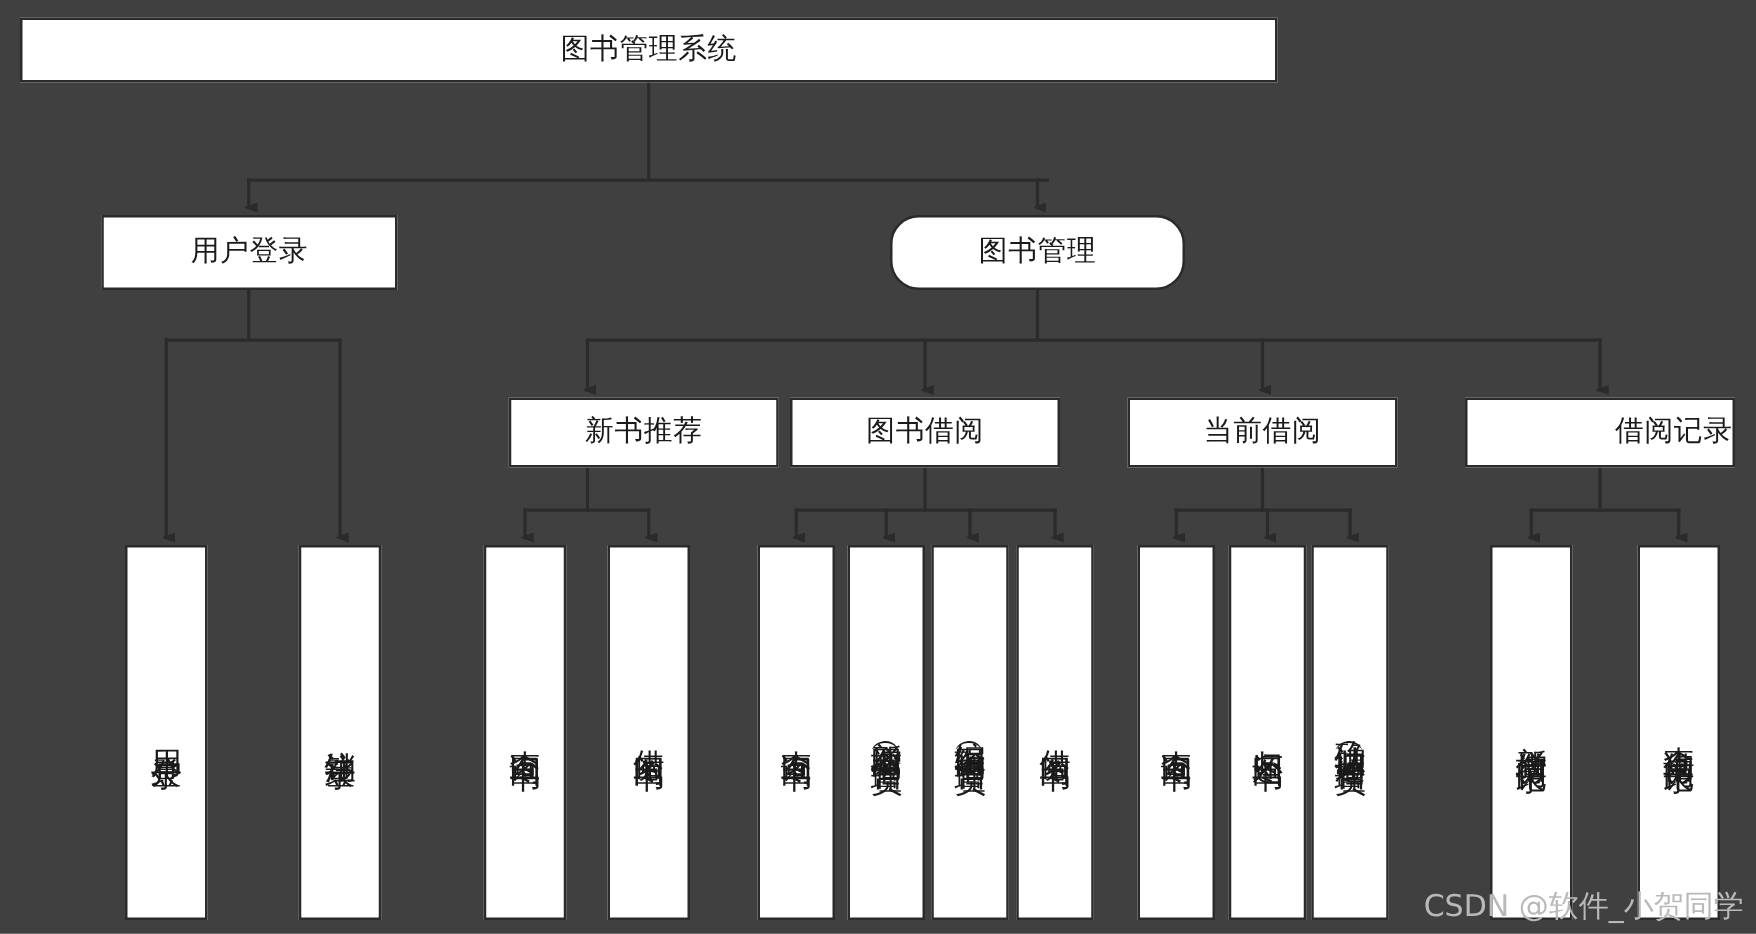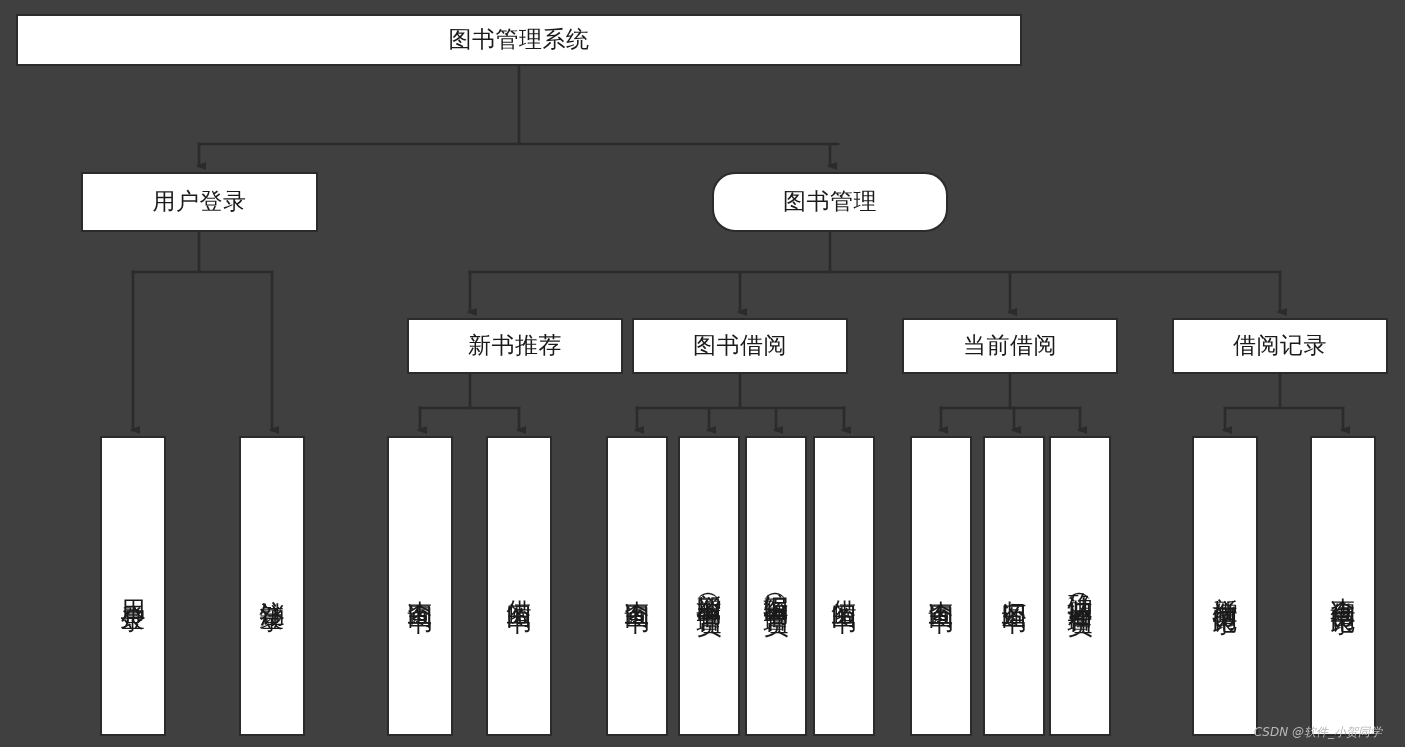--- a/index.html
+++ b/index.html
@@ -55,28 +55,27 @@
   }
   .node.leaf .node-label {
     writing-mode: vertical-rl;
     text-orientation: upright;
     font-size: 25px;
     letter-spacing: 3px;
     line-height: 1;
   }
   .watermark {
     position: absolute;
-    right: 23px;
+    right: 10px;
     bottom: 6px;
-    font-size: 12px;
+    font-size: 24px;
     color: #b9b9b9;
     z-index: 9;
     white-space: nowrap;
     font-family: "DejaVu Sans", "Liberation Sans", sans-serif;
-    font-style: italic;
   }
 </style>
 </head>
 <body>
 
 <div id="diagram-root">
 
   <svg class="edges" viewBox="0 0 1405 747" xmlns="http://www.w3.org/2000/svg">
     <defs>
       <marker id="arrow" markerWidth="10" markerHeight="10" refX="4" refY="7" orient="auto" markerUnits="userSpaceOnUse">
@@ -140,21 +139,21 @@
 
   <div class="node horizontal" style="left:362px; top:318px; width:216px; height:56px;margin-left:45px;">
     <span class="node-label">新书推荐</span>
   </div>
   <div class="node horizontal" style="left:632px; top:318px; width:216px; height:56px;">
     <span class="node-label">图书借阅</span>
   </div>
   <div class="node horizontal" style="left:902px; top:318px; width:216px; height:56px;">
     <span class="node-label">当前借阅</span>
   </div>
-  <div class="node horizontal" style="left:1172px; top:318px; width:216px; height:56px;">
+  <div class="node horizontal" style="left:1172px; top:318px; width:216px; height:56px;justify-content:flex-end;">
     <span class="node-label">借阅记录</span>
   </div>
 
   <div class="node leaf" style="left:100px; top:436px; width:66px; height:300px;">
     <span class="node-label">用户登录</span>
   </div>
   <div class="node leaf" style="left:239px; top:436px; width:66px; height:300px;">
     <span class="node-label">注销登录</span>
   </div>
   <div class="node leaf" style="left:387px; top:436px; width:66px; height:300px;">

